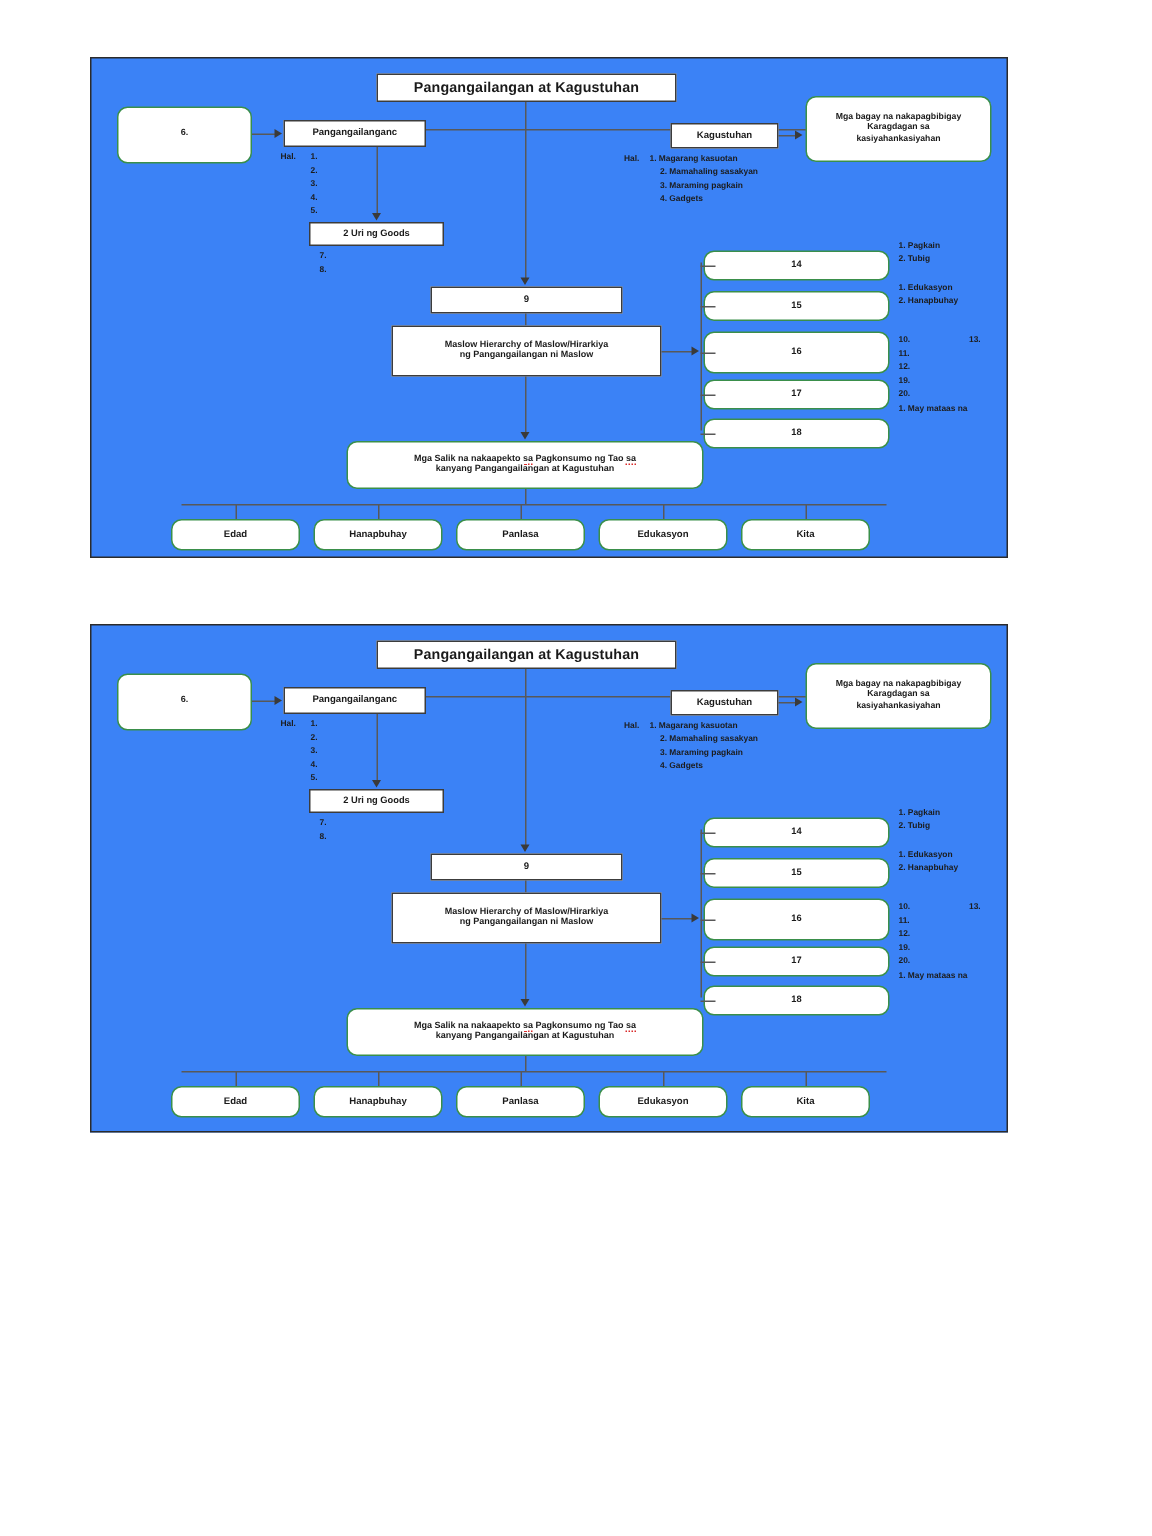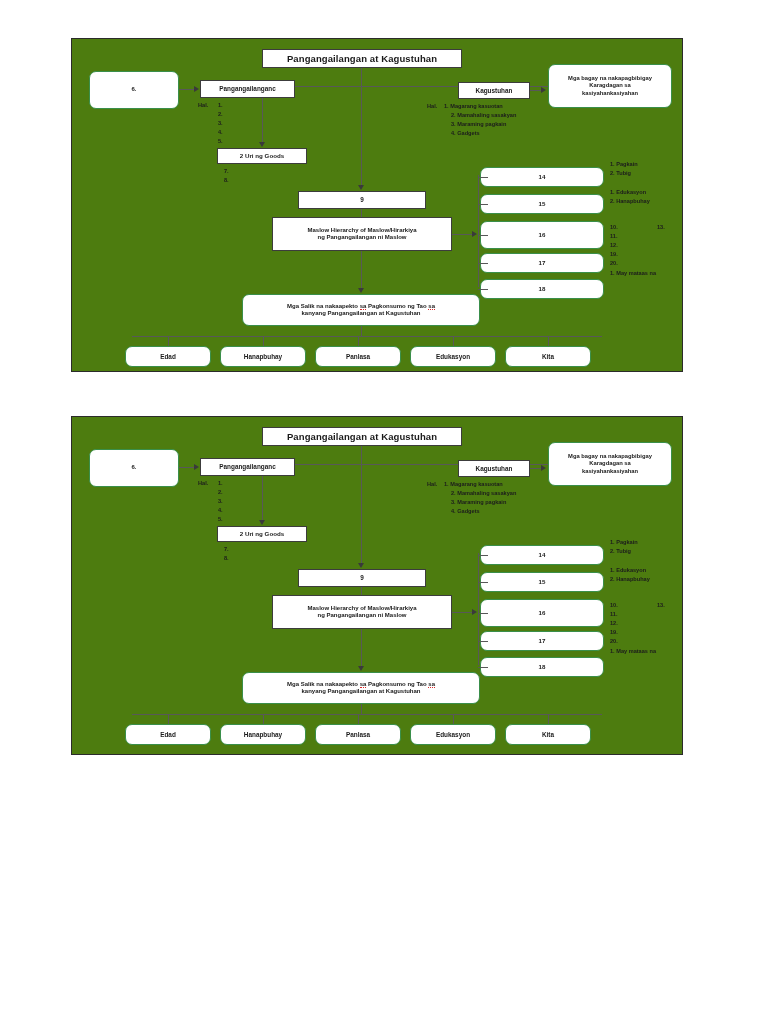--- a/index.html
+++ b/index.html
@@ -7,24 +7,24 @@
   body{
     width:768px;height:1024px;
     background:#ffffff;
     font-family:"Liberation Sans", sans-serif;
     color:#1a1a1a;
     position:relative;
     overflow:hidden;
   }
   .panel{
     position:absolute;
-    left:71px;
+    left:60px;
     width:612px;
     border:1px solid #2b2b2b;
-    background:#4d7c0f;
+    background:#3b82f6;
     box-sizing:border-box;
   }
   #panel-top{top:38px;height:334px;}
   #panel-bottom{top:416px;height:339px;}
 
   .stage{position:absolute;left:0;top:0;width:610px;height:100%;}
 
   
   .box{
     position:absolute;

